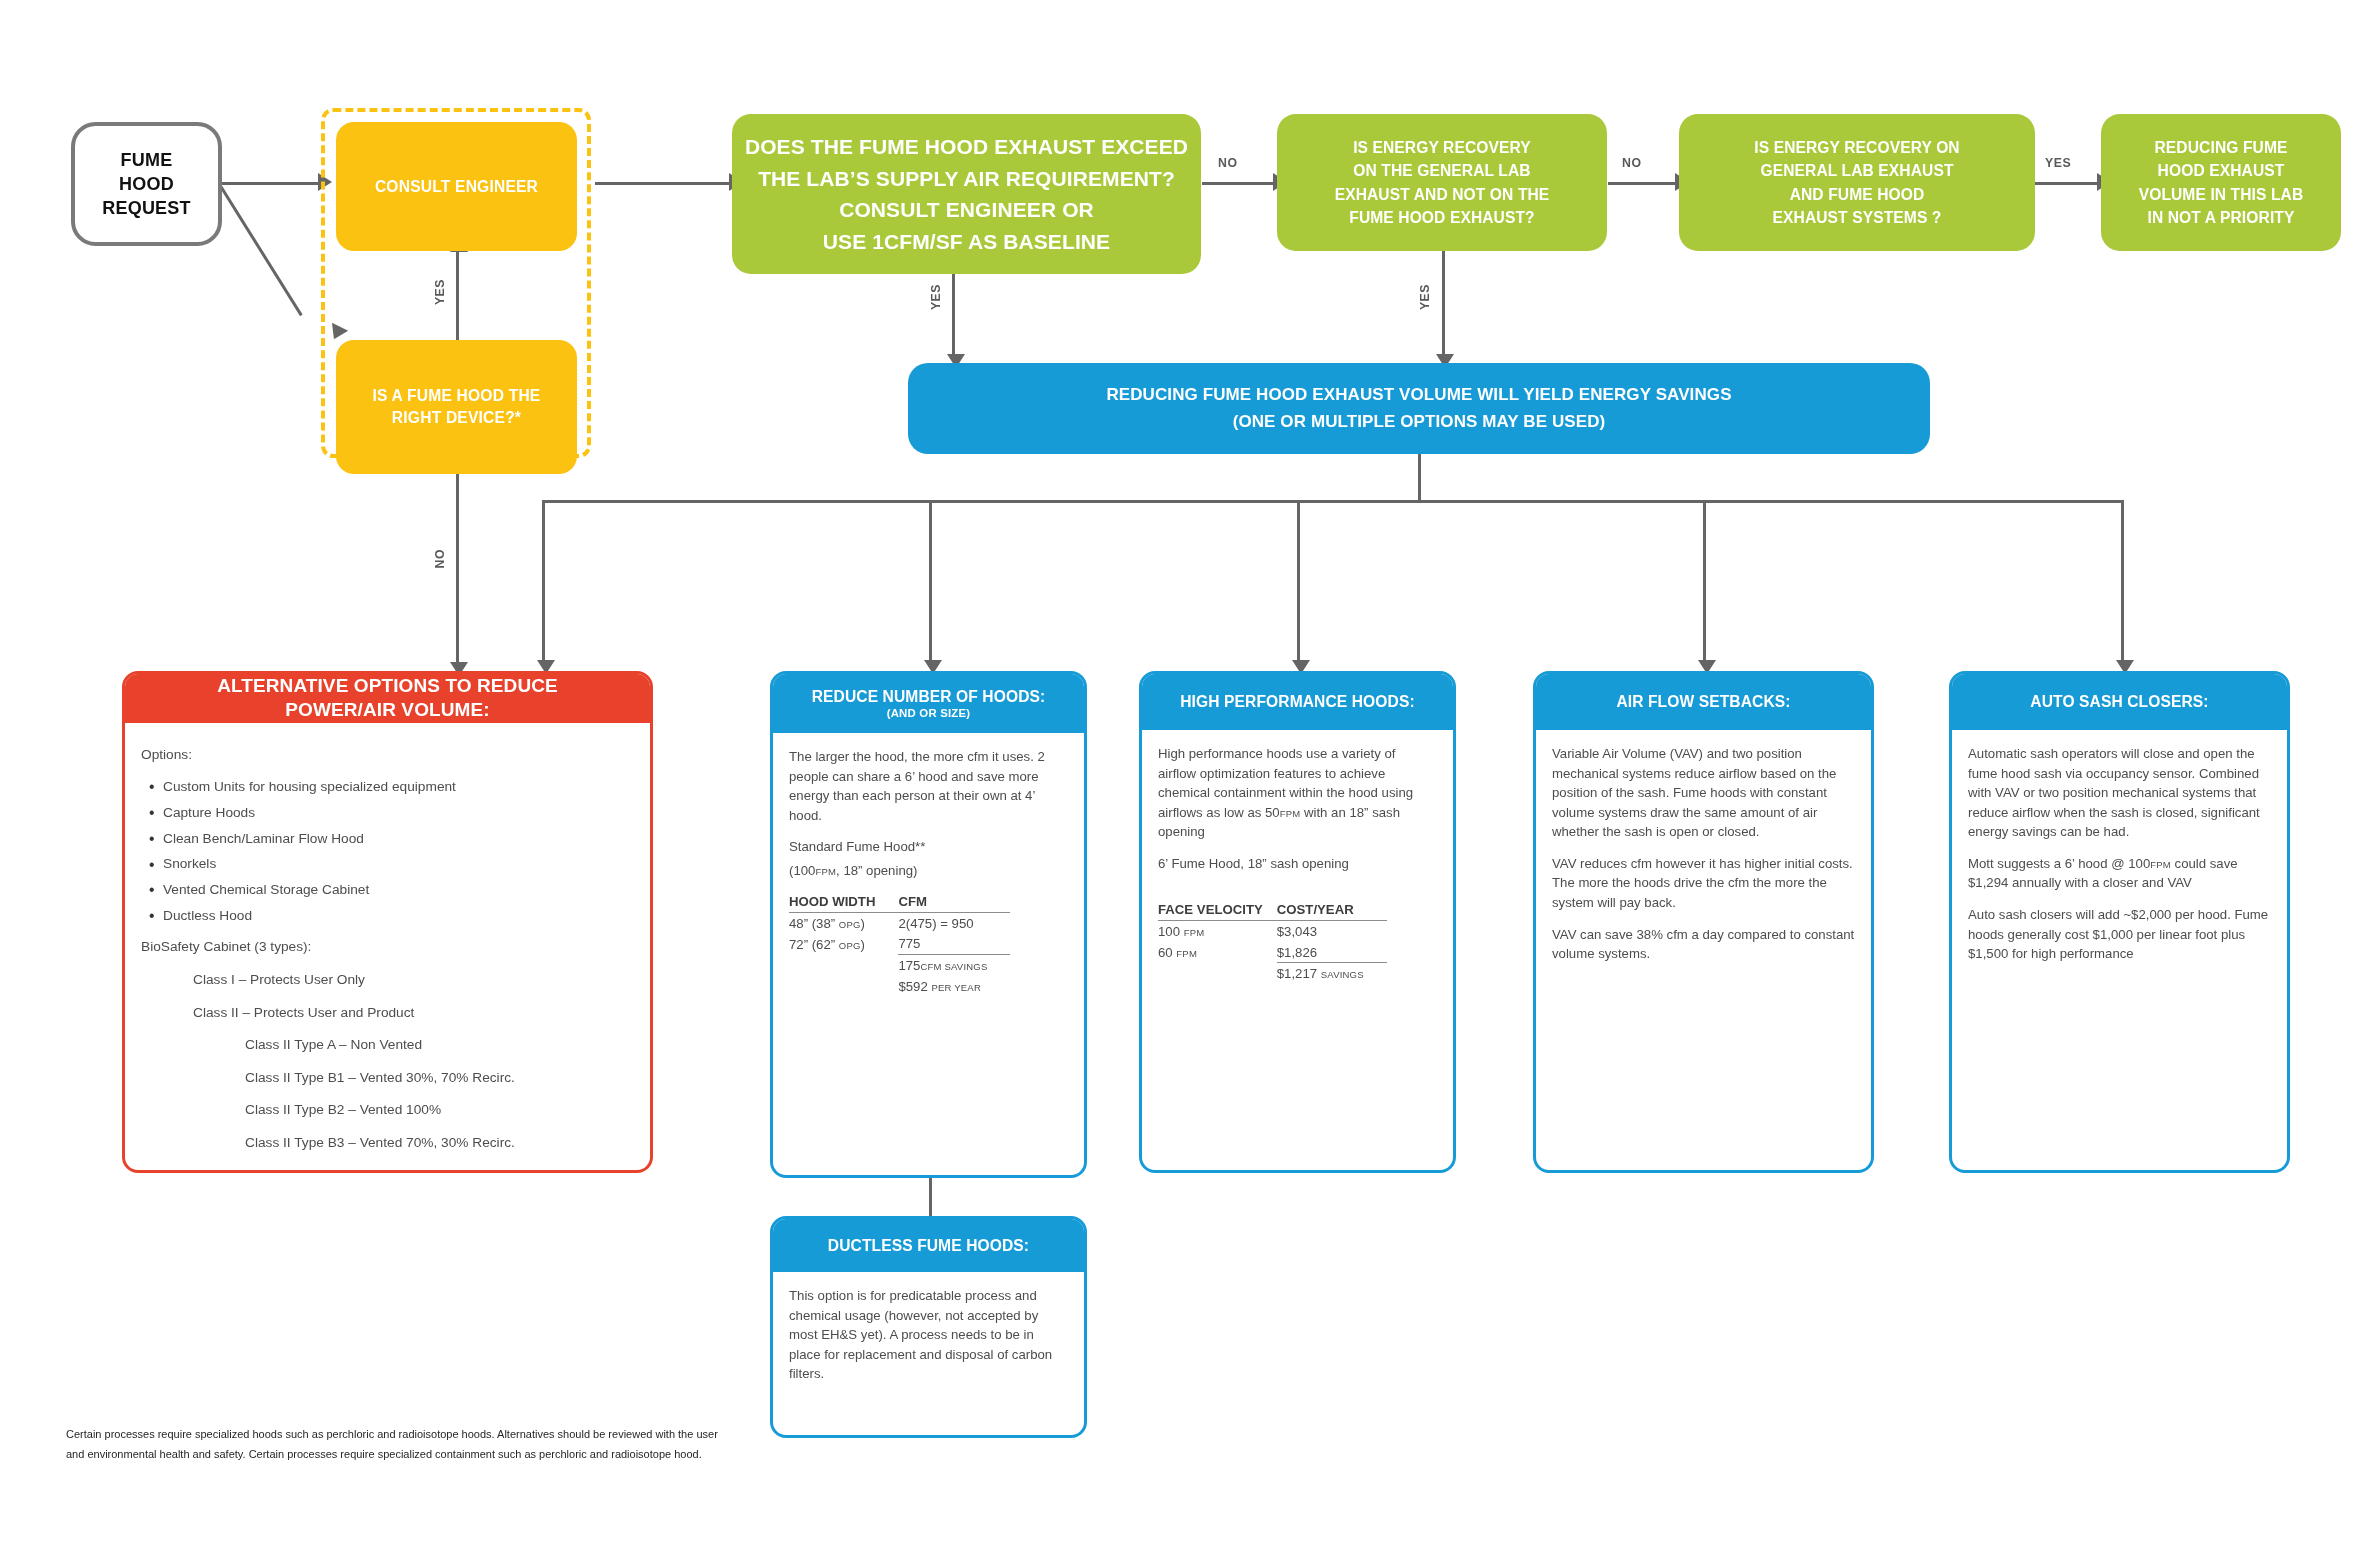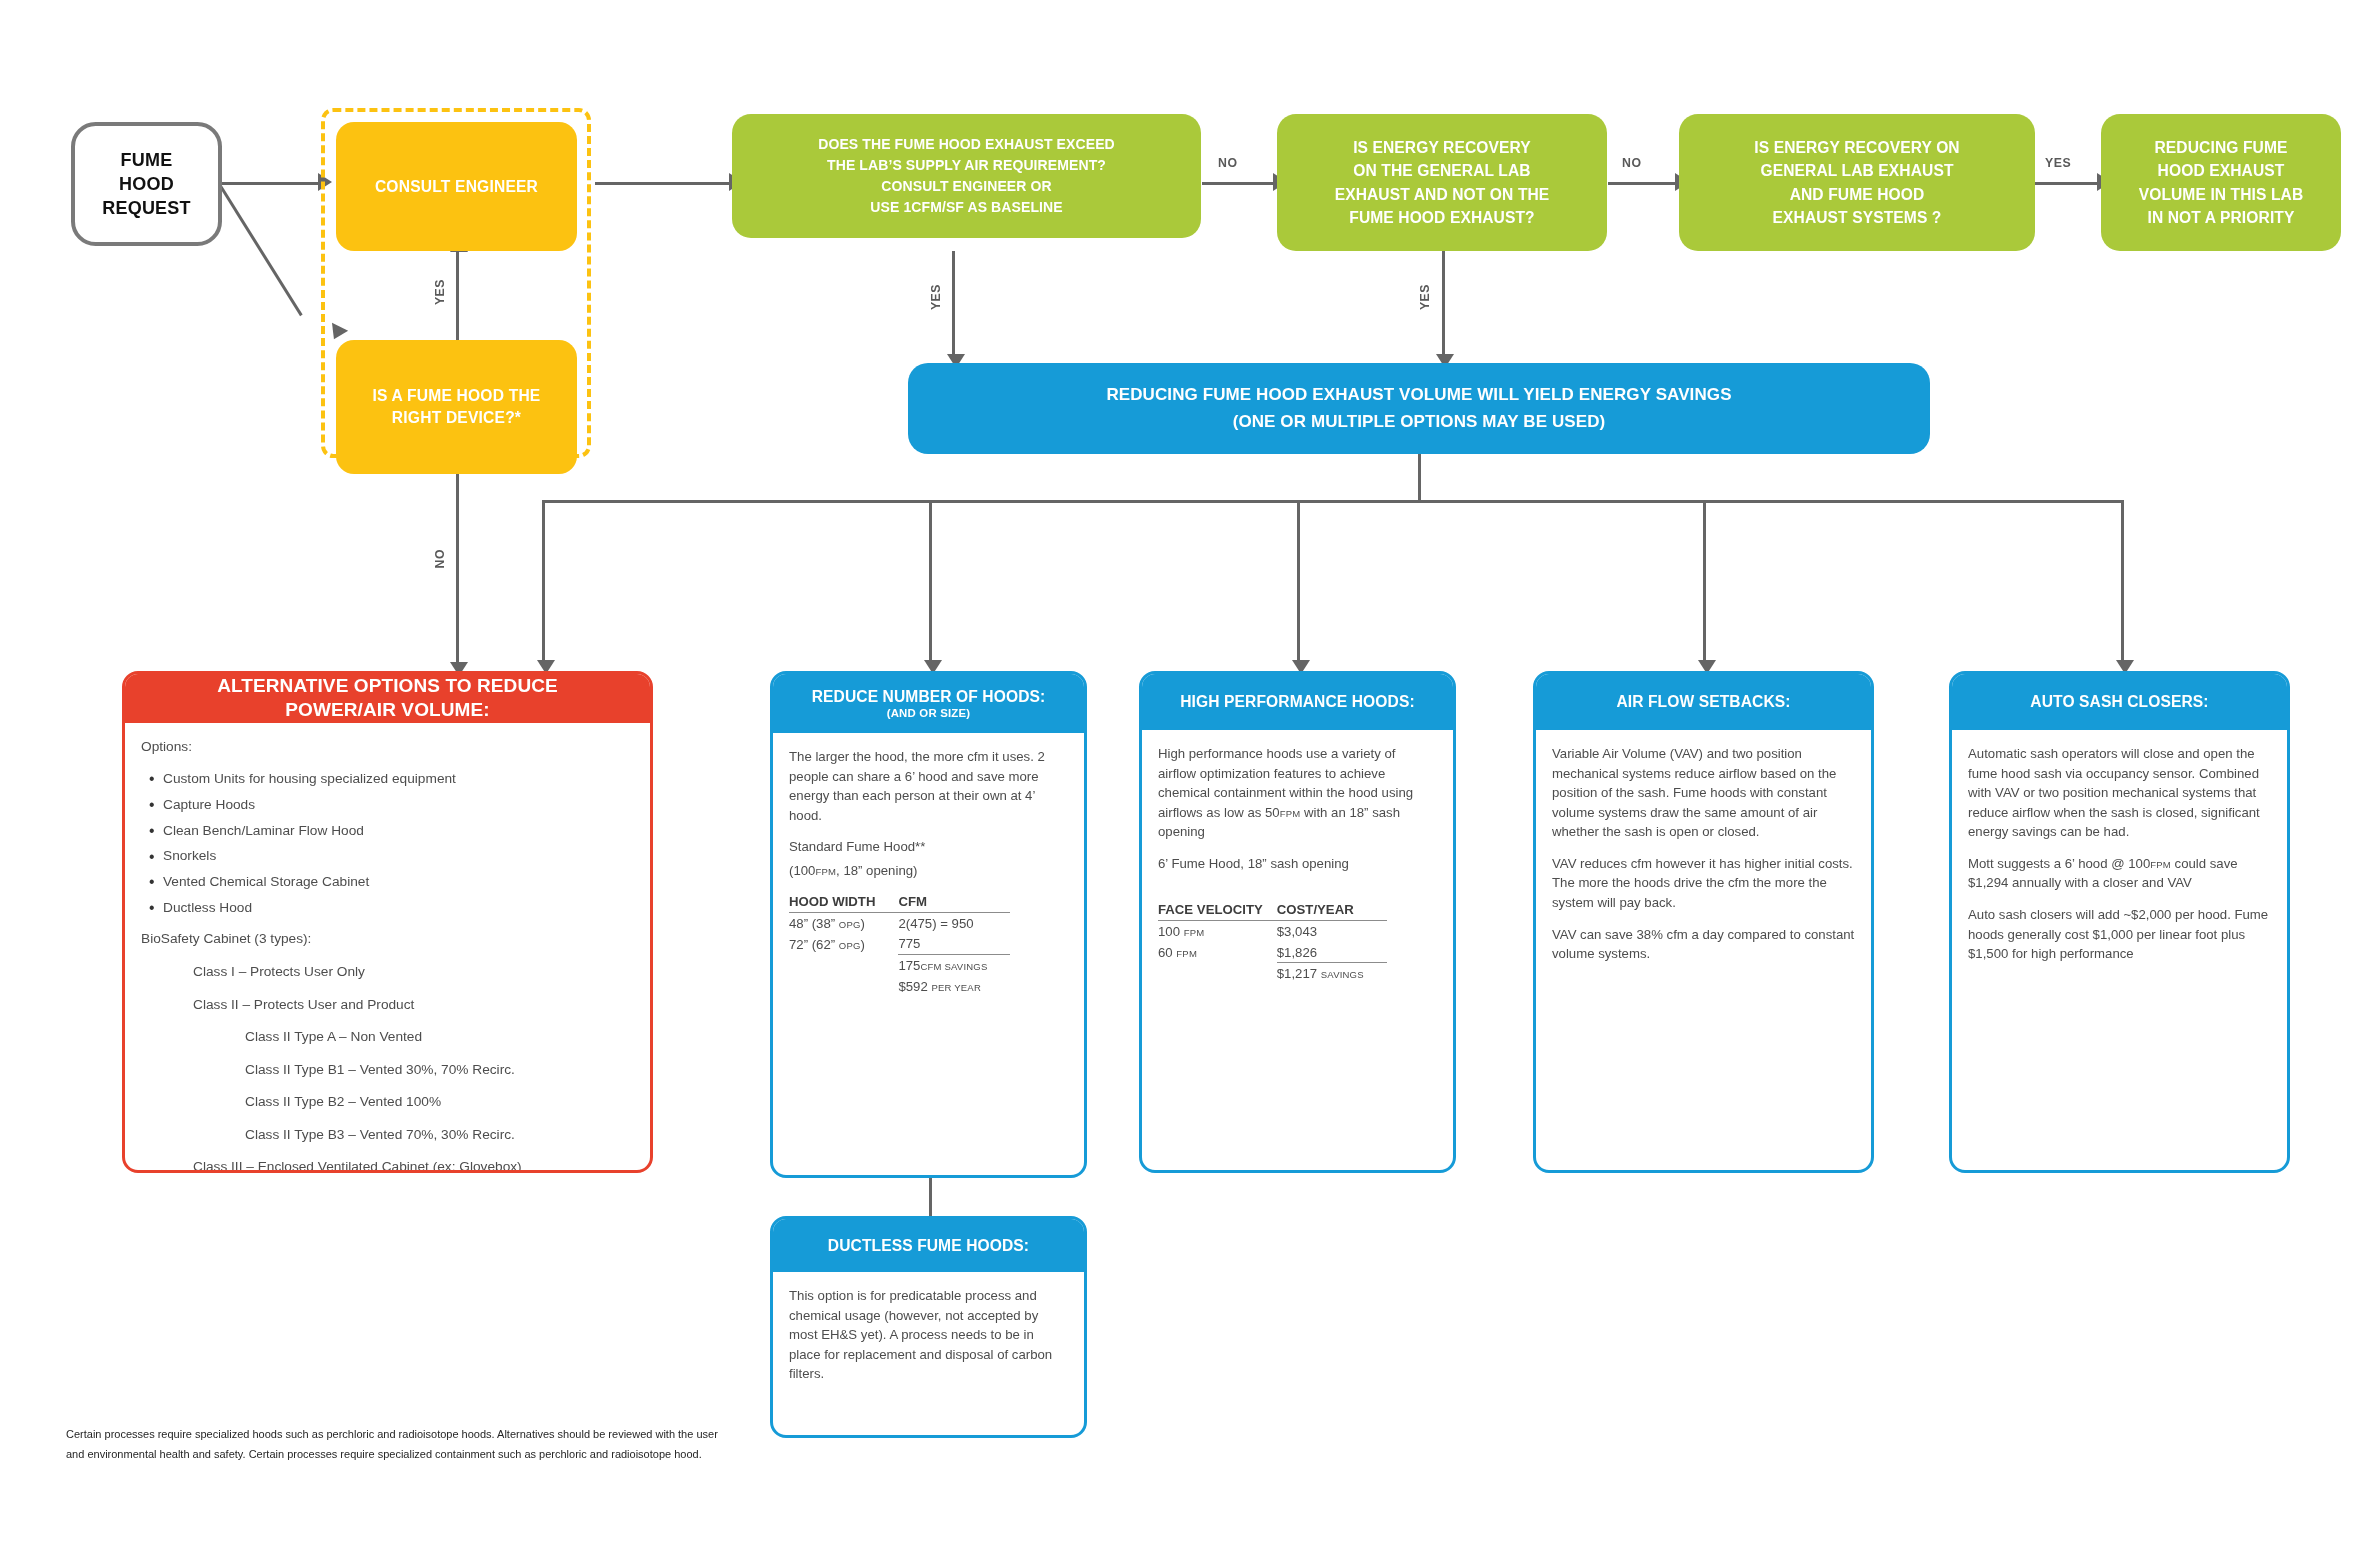--- a/index.html
+++ b/index.html
@@ -33,21 +33,21 @@
   .bluebanner{
     background:#169bd7;border-radius:20px;color:#fff;font-weight:700;
     display:flex;align-items:center;justify-content:center;text-align:center;
     line-height:1.55;letter-spacing:0.1px;
   }
 
   
   .card{position:absolute;box-sizing:border-box;border-radius:16px;overflow:hidden;
         background:#fff;display:flex;flex-direction:column;}
   .card.blue{border:3.3px solid #169bd7;}
-  .card.red{border:3.3px solid #e8412c;}
+  .card.red{border:3.3px solid #e8412c;gap:8px;}
   .card-hd{color:#fff;font-weight:700;text-align:center;display:flex;
            flex-direction:column;align-items:center;justify-content:center;
            letter-spacing:0.1px;box-sizing:border-box;}
   .card.blue .card-hd{background:#169bd7;}
   .card.red  .card-hd{background:#e8412c;}
   .card-hd .sub{font-size:11.4px;margin-top:1.9px;letter-spacing:0.2px;}
   .card-bd{flex:1;padding:14px 16px 10.4px 16px;color:#4d4d4d;box-sizing:border-box;}
   .card-bd p{margin:0 0 12.3px 0;line-height:1.48;}
   .card-bd p:last-child{margin-bottom:0;}
   .sm{font-size:.72em;letter-spacing:0.2px;}
@@ -151,21 +151,21 @@
 
   <div class="node startbox" style="left:71px;top:122px;width:151px;height:124px;font-size:18px;white-space:pre-line;">FUME
 HOOD
 REQUEST</div>
 
   <div class="node yellowbox" style="left:336px;top:122px;width:241px;height:129px;font-size:15.6px;white-space:pre-line;">CONSULT ENGINEER</div>
 
   <div class="node yellowbox" style="left:336px;top:340px;width:241px;height:134px;font-size:15.6px;white-space:pre-line;">IS A FUME HOOD THE
 RIGHT DEVICE?*</div>
 
-  <div class="node greenbox" style="left:732px;top:114px;width:469px;height:124px;font-size:14px;white-space:pre-line;">DOES THE FUME HOOD EXHAUST EXCEED
+  <div class="node greenbox" style="left:732px;top:114px;width:469px;height:160px;font-size:21px;white-space:pre-line;">DOES THE FUME HOOD EXHAUST EXCEED
 THE LAB’S SUPPLY AIR REQUIREMENT?
 CONSULT ENGINEER OR
 USE 1CFM/SF AS BASELINE</div>
 
   <div class="node greenbox" style="left:1277px;top:114px;width:330px;height:137px;font-size:15.6px;white-space:pre-line;">IS ENERGY RECOVERY
 ON THE GENERAL LAB
 EXHAUST AND NOT ON THE
 FUME HOOD EXHAUST?</div>
 
   <div class="node greenbox" style="left:1679px;top:114px;width:356px;height:137px;font-size:15.6px;white-space:pre-line;">IS ENERGY RECOVERY ON

